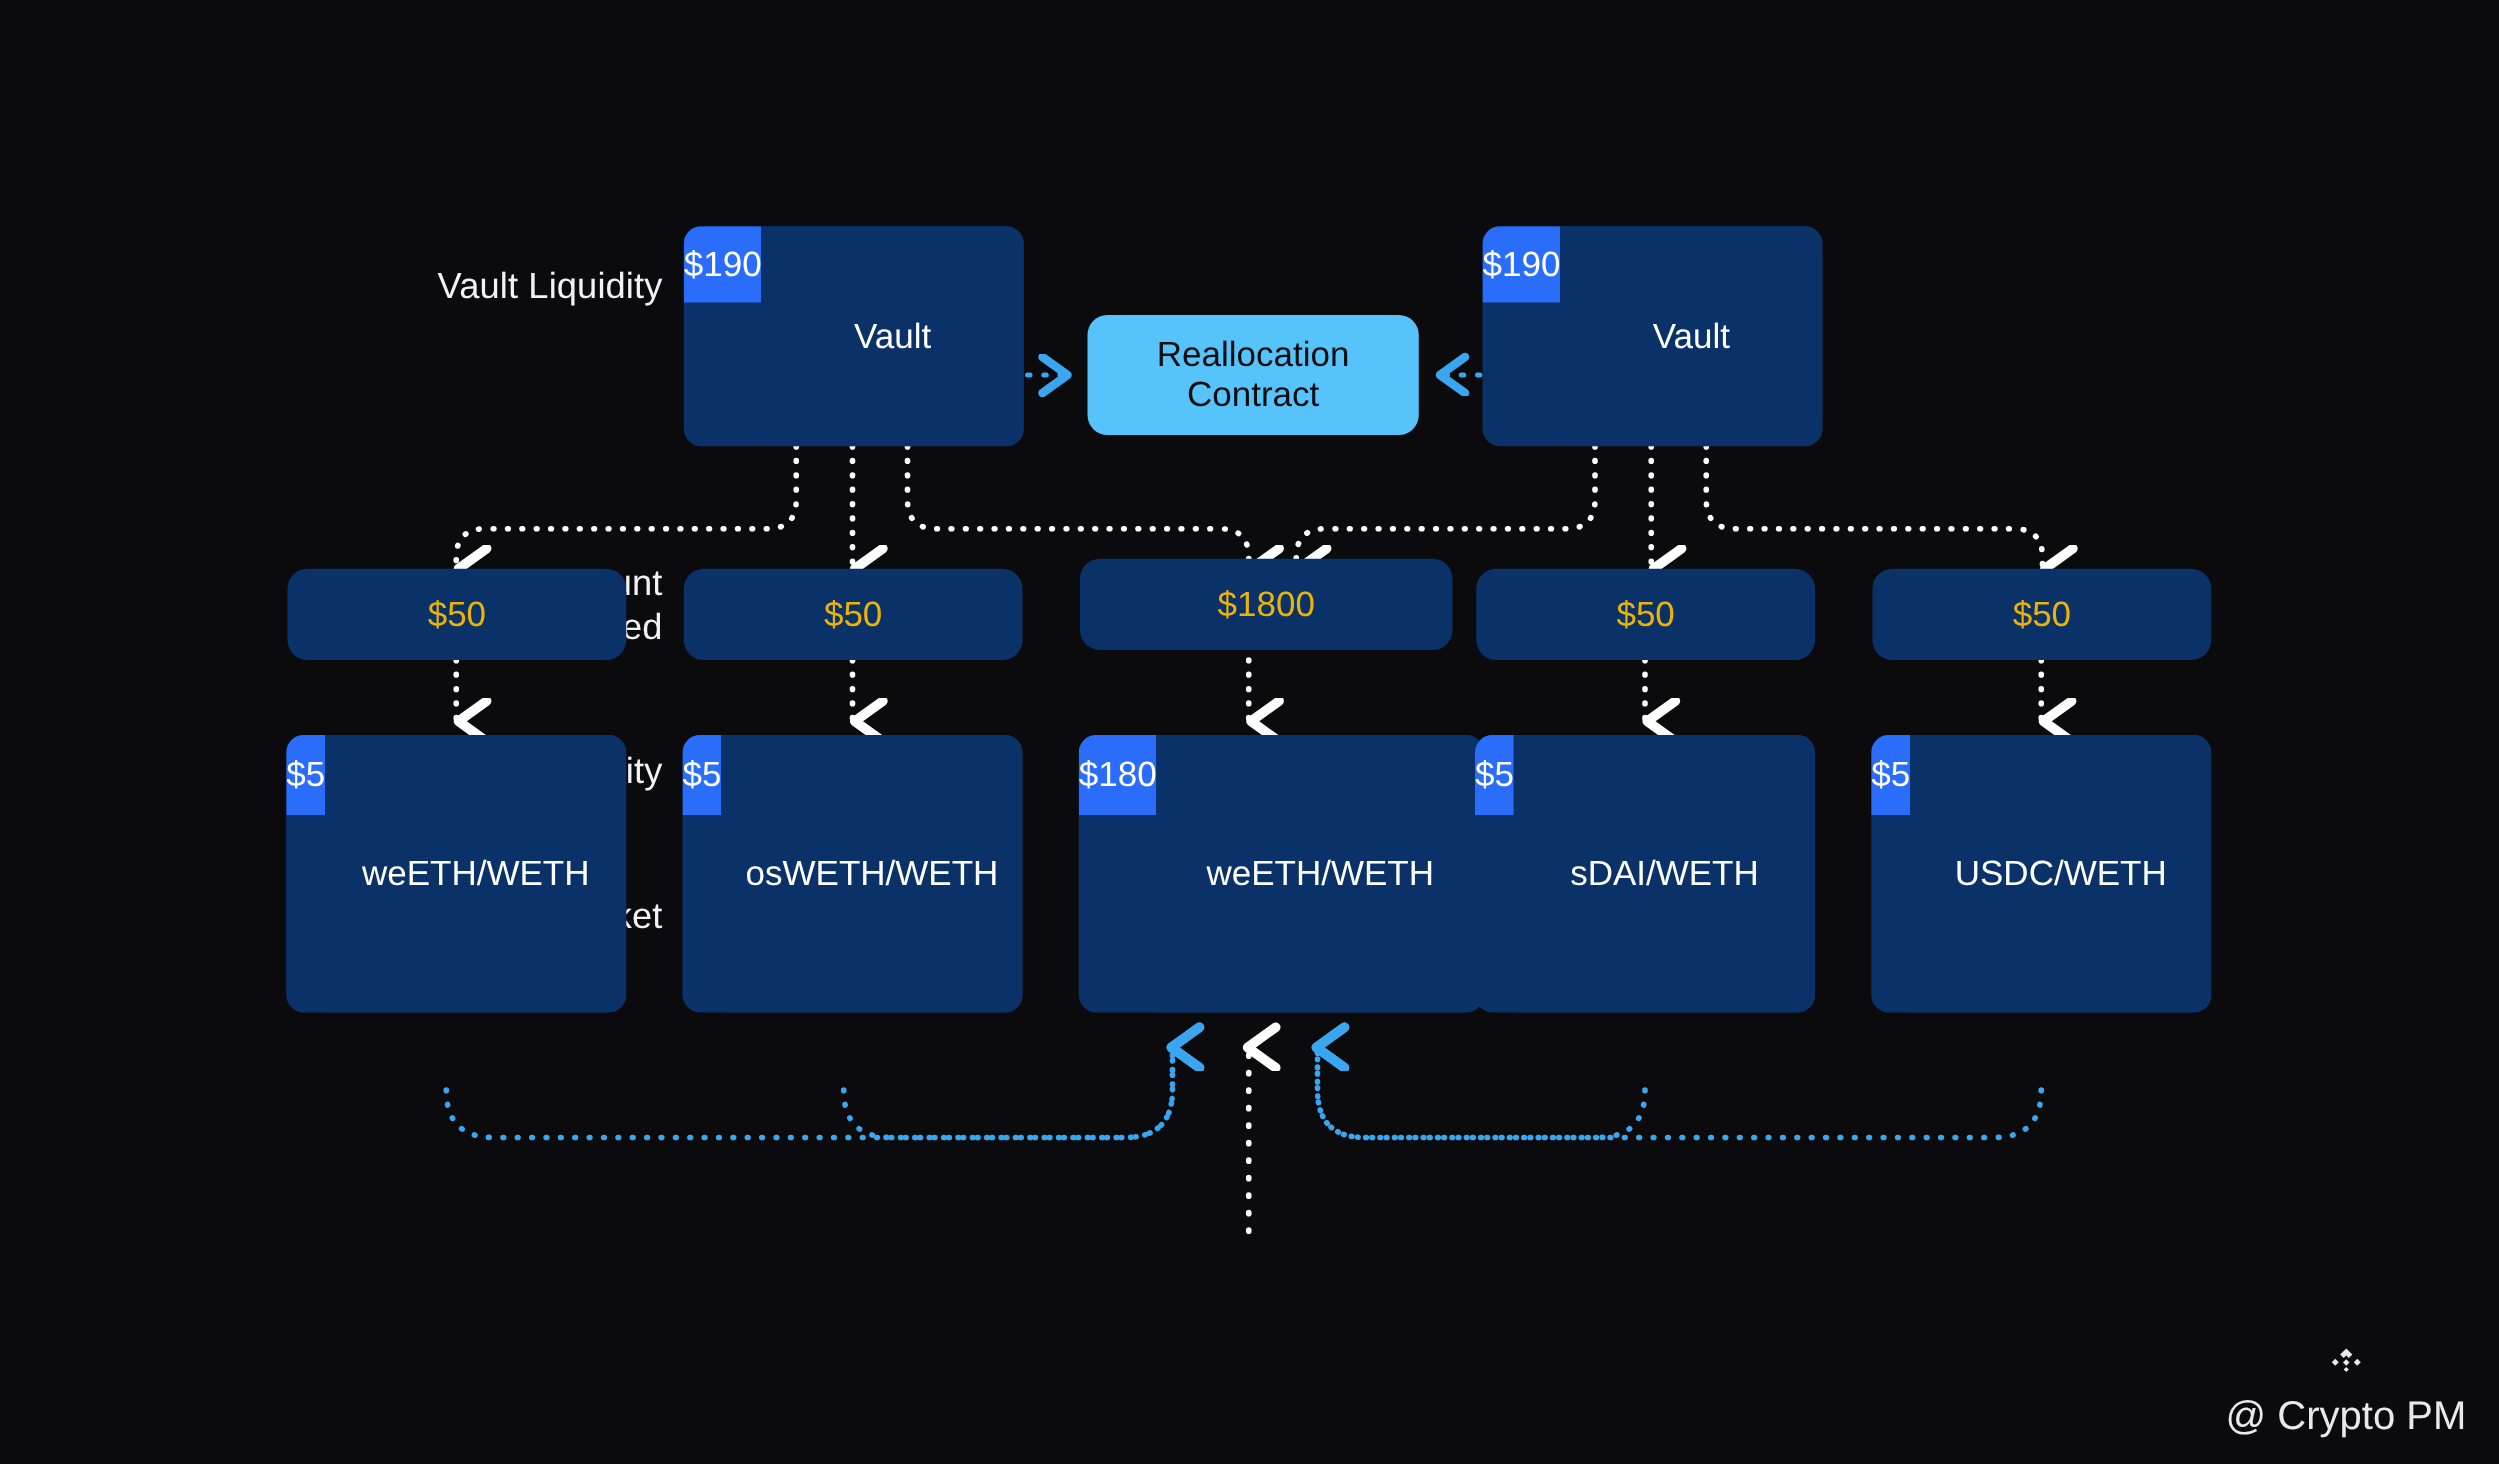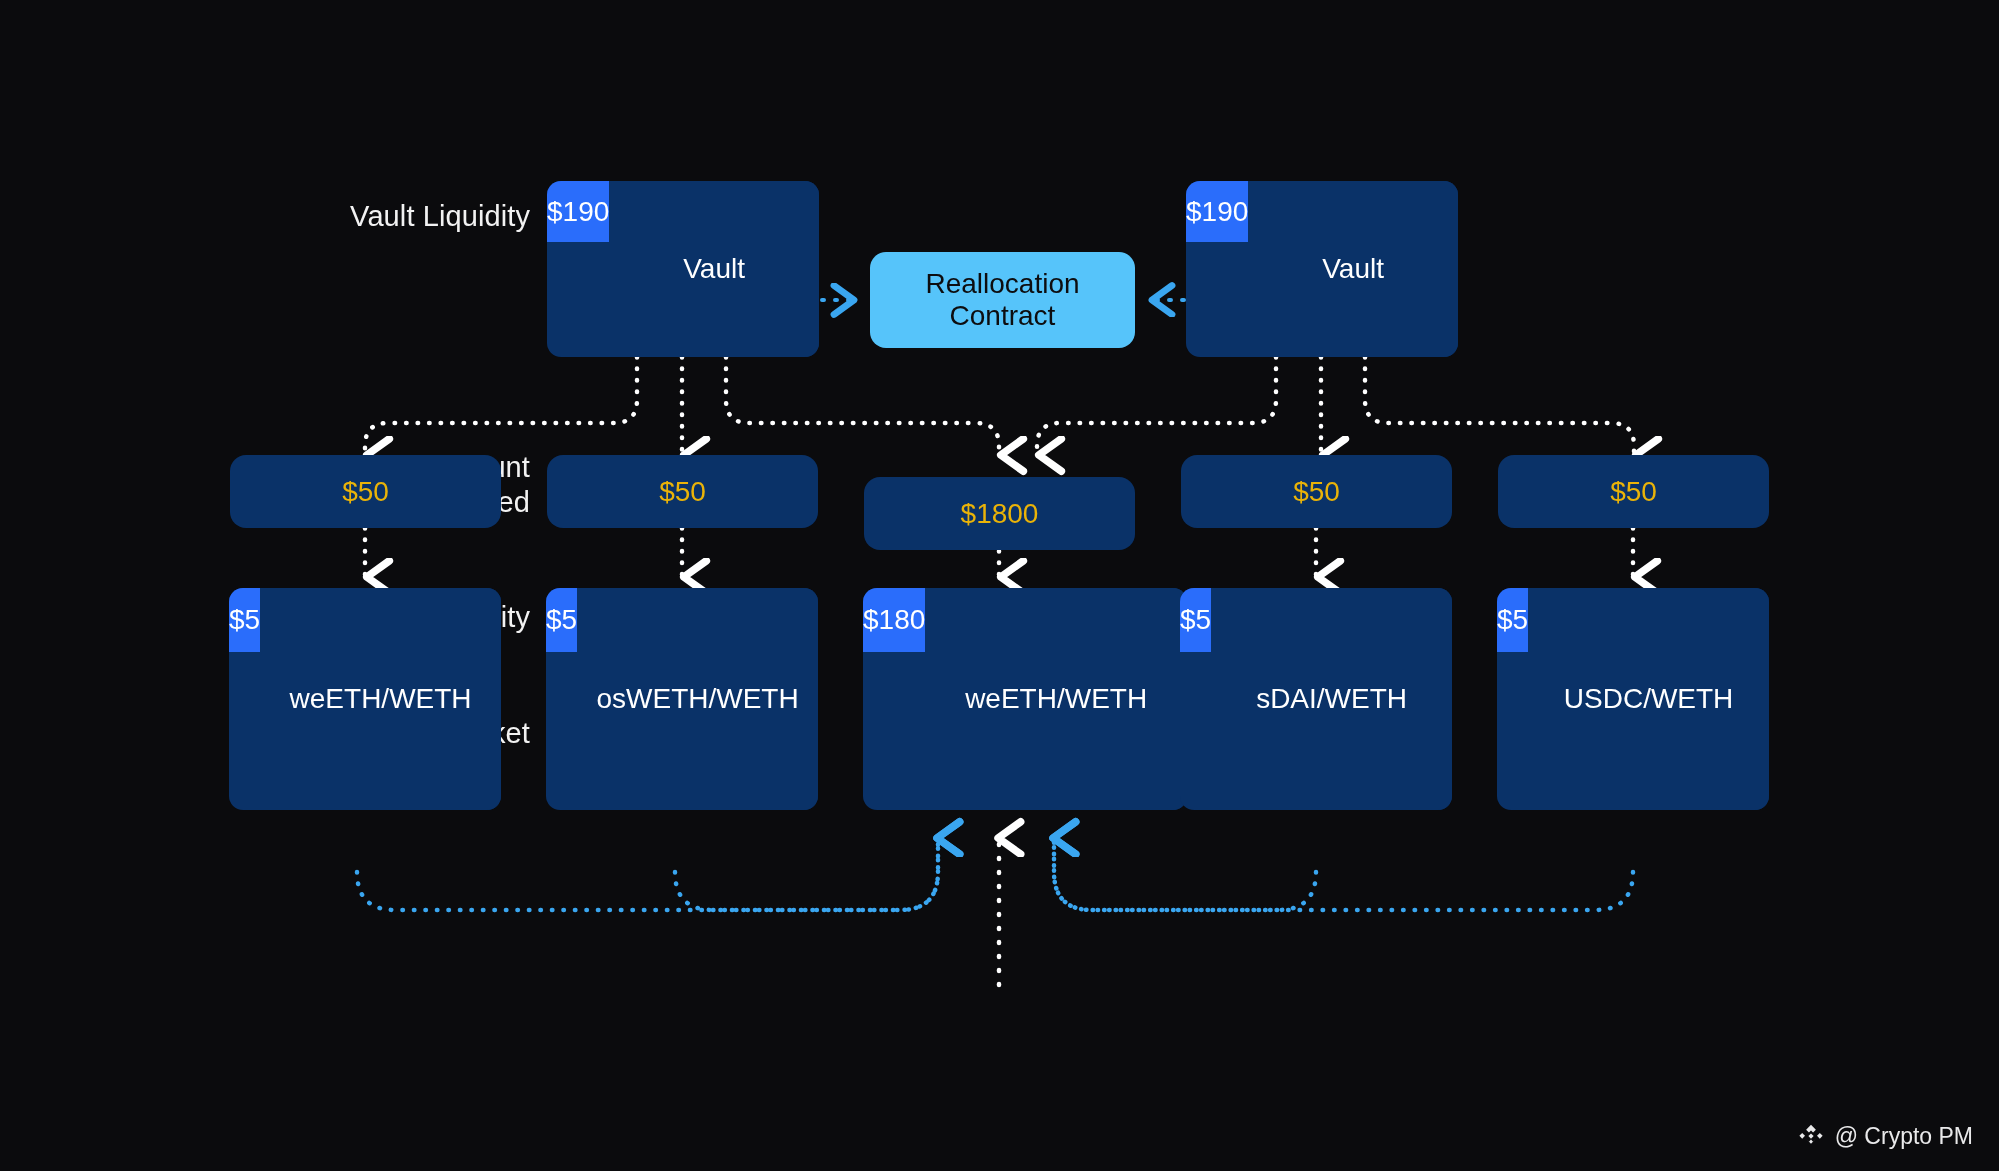--- a/index.html
+++ b/index.html
@@ -89,21 +89,22 @@
   }
 
   .watermark {
     position: absolute;
     right: 26px;
     bottom: 20px;
     display: flex;
     align-items: center;
     gap: 9px;
     color: #e9e9ea;
-    font-size: 23px;
+    font-size: 32px;
+    flex-direction: column;
   }
   .watermark .glyph { display: block; width: 30px; height: 30px; }
 </style>
 </head>
 <body>
 
 <div id="stage">
 
   <svg class="edges" viewBox="0 0 1999 1171">
     <defs>
@@ -153,21 +154,21 @@
       <path d="M357,872 Q357,910 395,910 L900,910 Q938,910 938,872 L938,838" marker-end="url(#ctipUp)"></path>
       <path d="M675,872 Q675,910 713,910 L900,910 Q938,910 938,872 L938,838" marker-end="url(#ctipUp)"></path>
       <path d="M1316,872 Q1316,910 1278,910 L1092,910 Q1054,910 1054,872 L1054,838" marker-end="url(#ctipUp)"></path>
       <path d="M1633,872 Q1633,910 1595,910 L1092,910 Q1054,910 1054,872 L1054,838" marker-end="url(#ctipUp)"></path>
     </g>
     <g>
       <path d="M999,985 L999,838" fill="none" stroke="#ffffff" stroke-width="4.5" stroke-linecap="round" stroke-dasharray="1 13" marker-end="url(#wtipUp)"></path>
     </g>
   </svg>
 
-  <div class="rowlabel" style="left:110px; top:199px; width:420px;">Vault Liquidity</div>
+  <div class="rowlabel" style="left:110px; top:212px; width:420px;">Vault Liquidity</div>
 
   <div class="rowlabel" style="left:60px; top:450px; width:470px;">Amount
 Supplied</div>
 
   <div class="rowlabel" style="left:60px; top:600px; width:470px;">Liquidity</div>
 
   <div class="rowlabel" style="left:60px; top:716px; width:470px;">Market</div>
 
   <div class="card" style="left:547px; top:181px; width:272px; height:176px;">
     <div class="top" style="height:61px;">$190</div>
@@ -177,21 +178,21 @@
   <div class="card" style="left:1186px; top:181px; width:272px; height:176px;">
     <div class="top" style="height:61px;">$190</div>
     <div class="bot">Vault</div>
   </div>
 
   <div class="contract" style="left:870px; top:252px; width:265px; height:96px;">Reallocation
 Contract</div>
 
   <div class="pill soft" style="left:230px; top:455px; width:271px; height:73px;">$50</div>
   <div class="pill soft" style="left:547px; top:455px; width:271px; height:73px;">$50</div>
-  <div class="pill soft" style="left:864px; top:477px; width:271px; height:73px;">$1800</div>
+  <div class="pill soft" style="left:864px; top:447px; width:298px; height:73px;">$1800</div>
   <div class="pill soft" style="left:1181px; top:455px; width:271px; height:73px;">$50</div>
   <div class="pill soft" style="left:1498px; top:455px; width:271px; height:73px;">$50</div>
 
   <div class="card" style="left:229px; top:588px; width:272px; height:222px;">
     <div class="top" style="height:64px;">$5</div>
     <div class="bot">weETH/WETH</div>
   </div>
 
   <div class="card" style="left:546px; top:588px; width:272px; height:222px;">
     <div class="top" style="height:64px;">$5</div>

